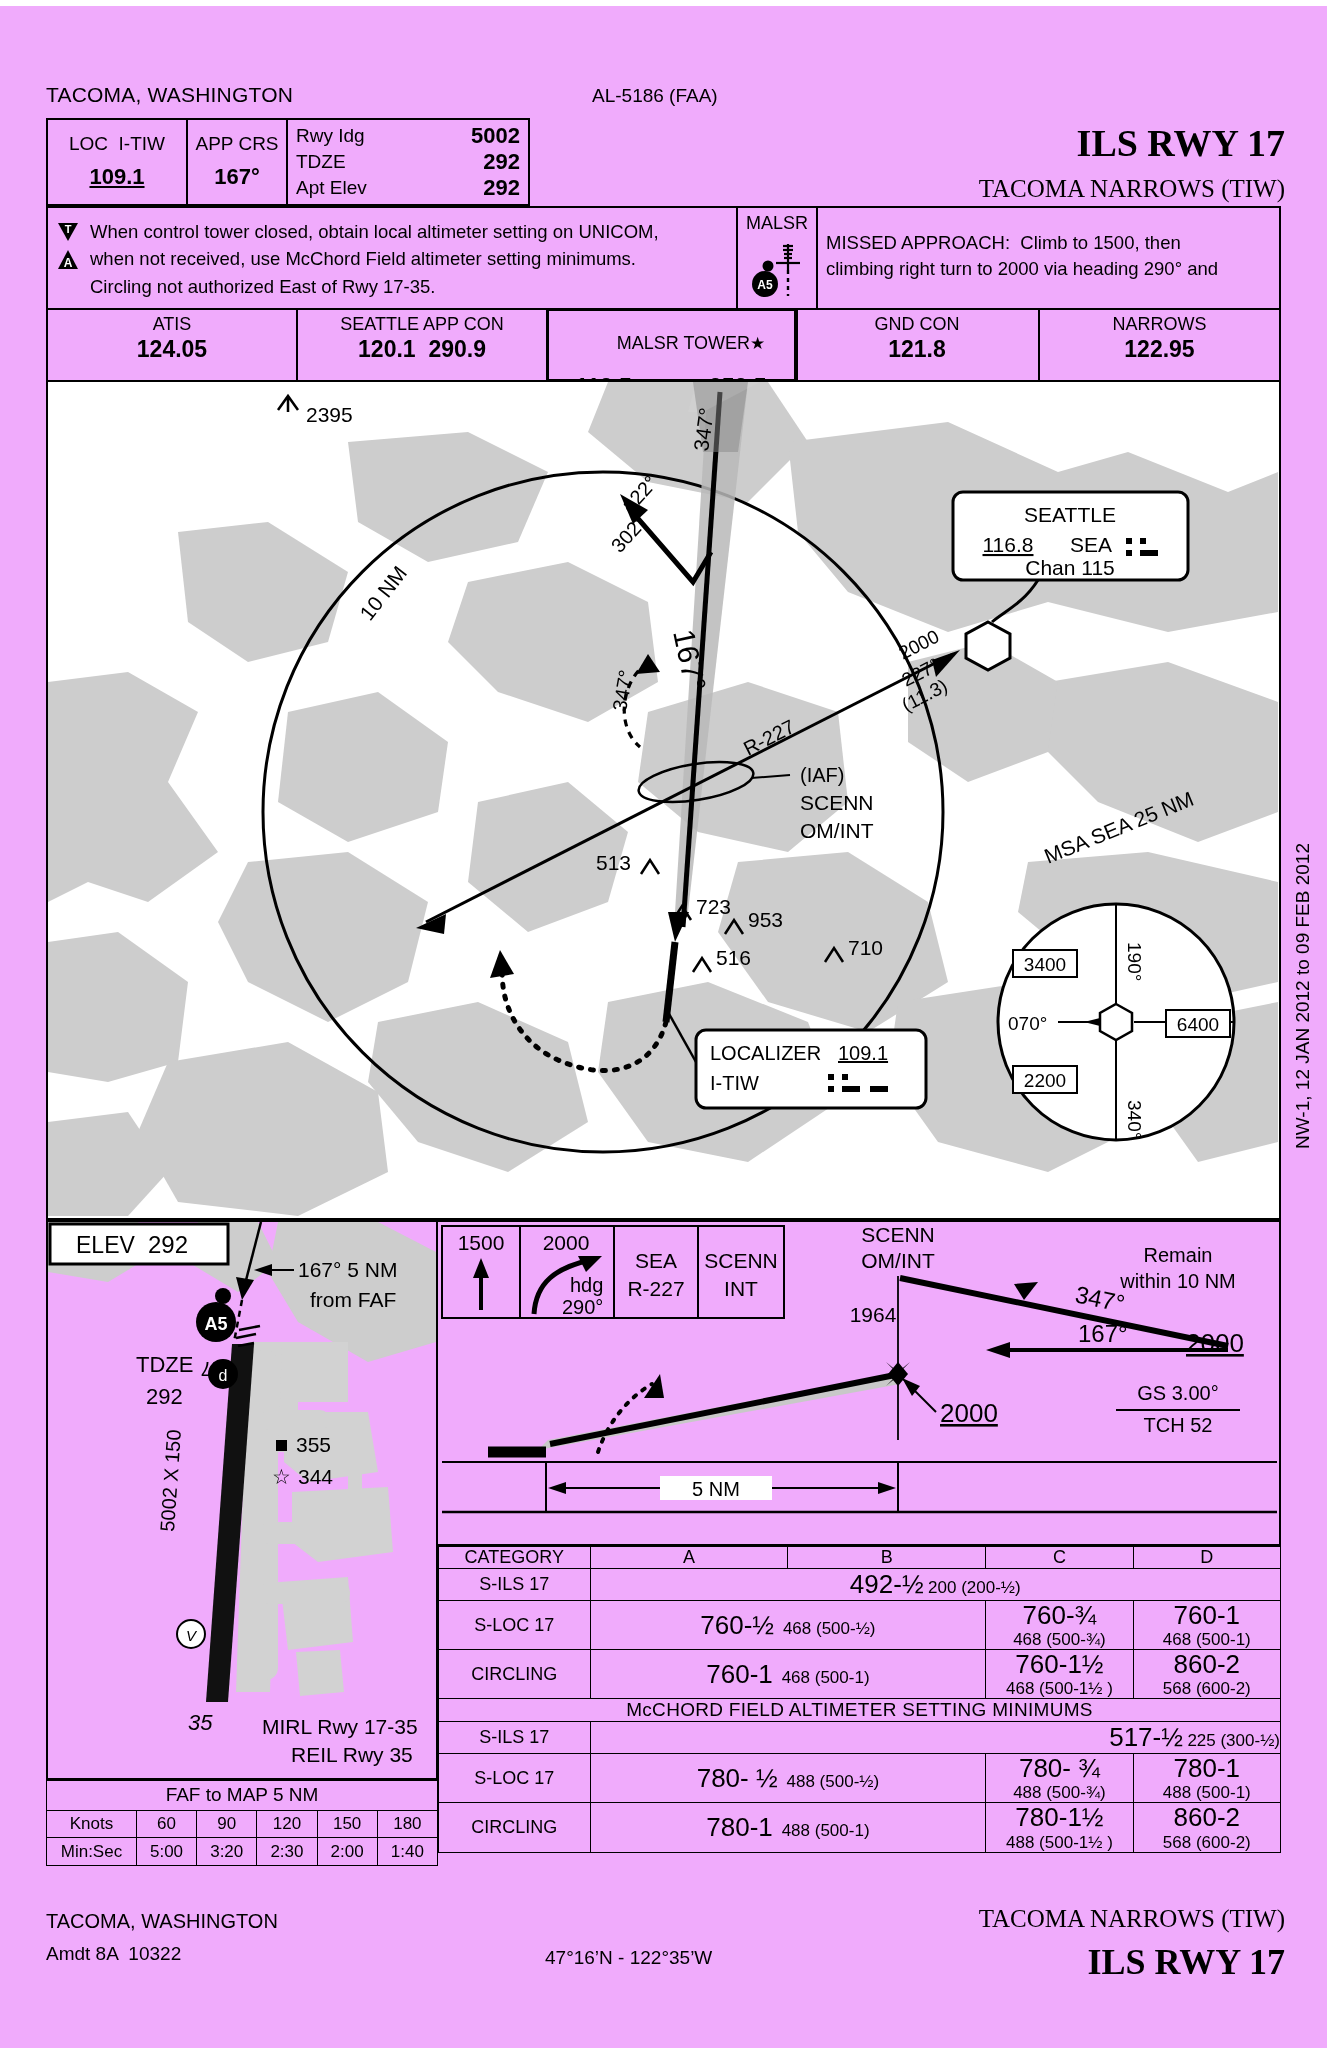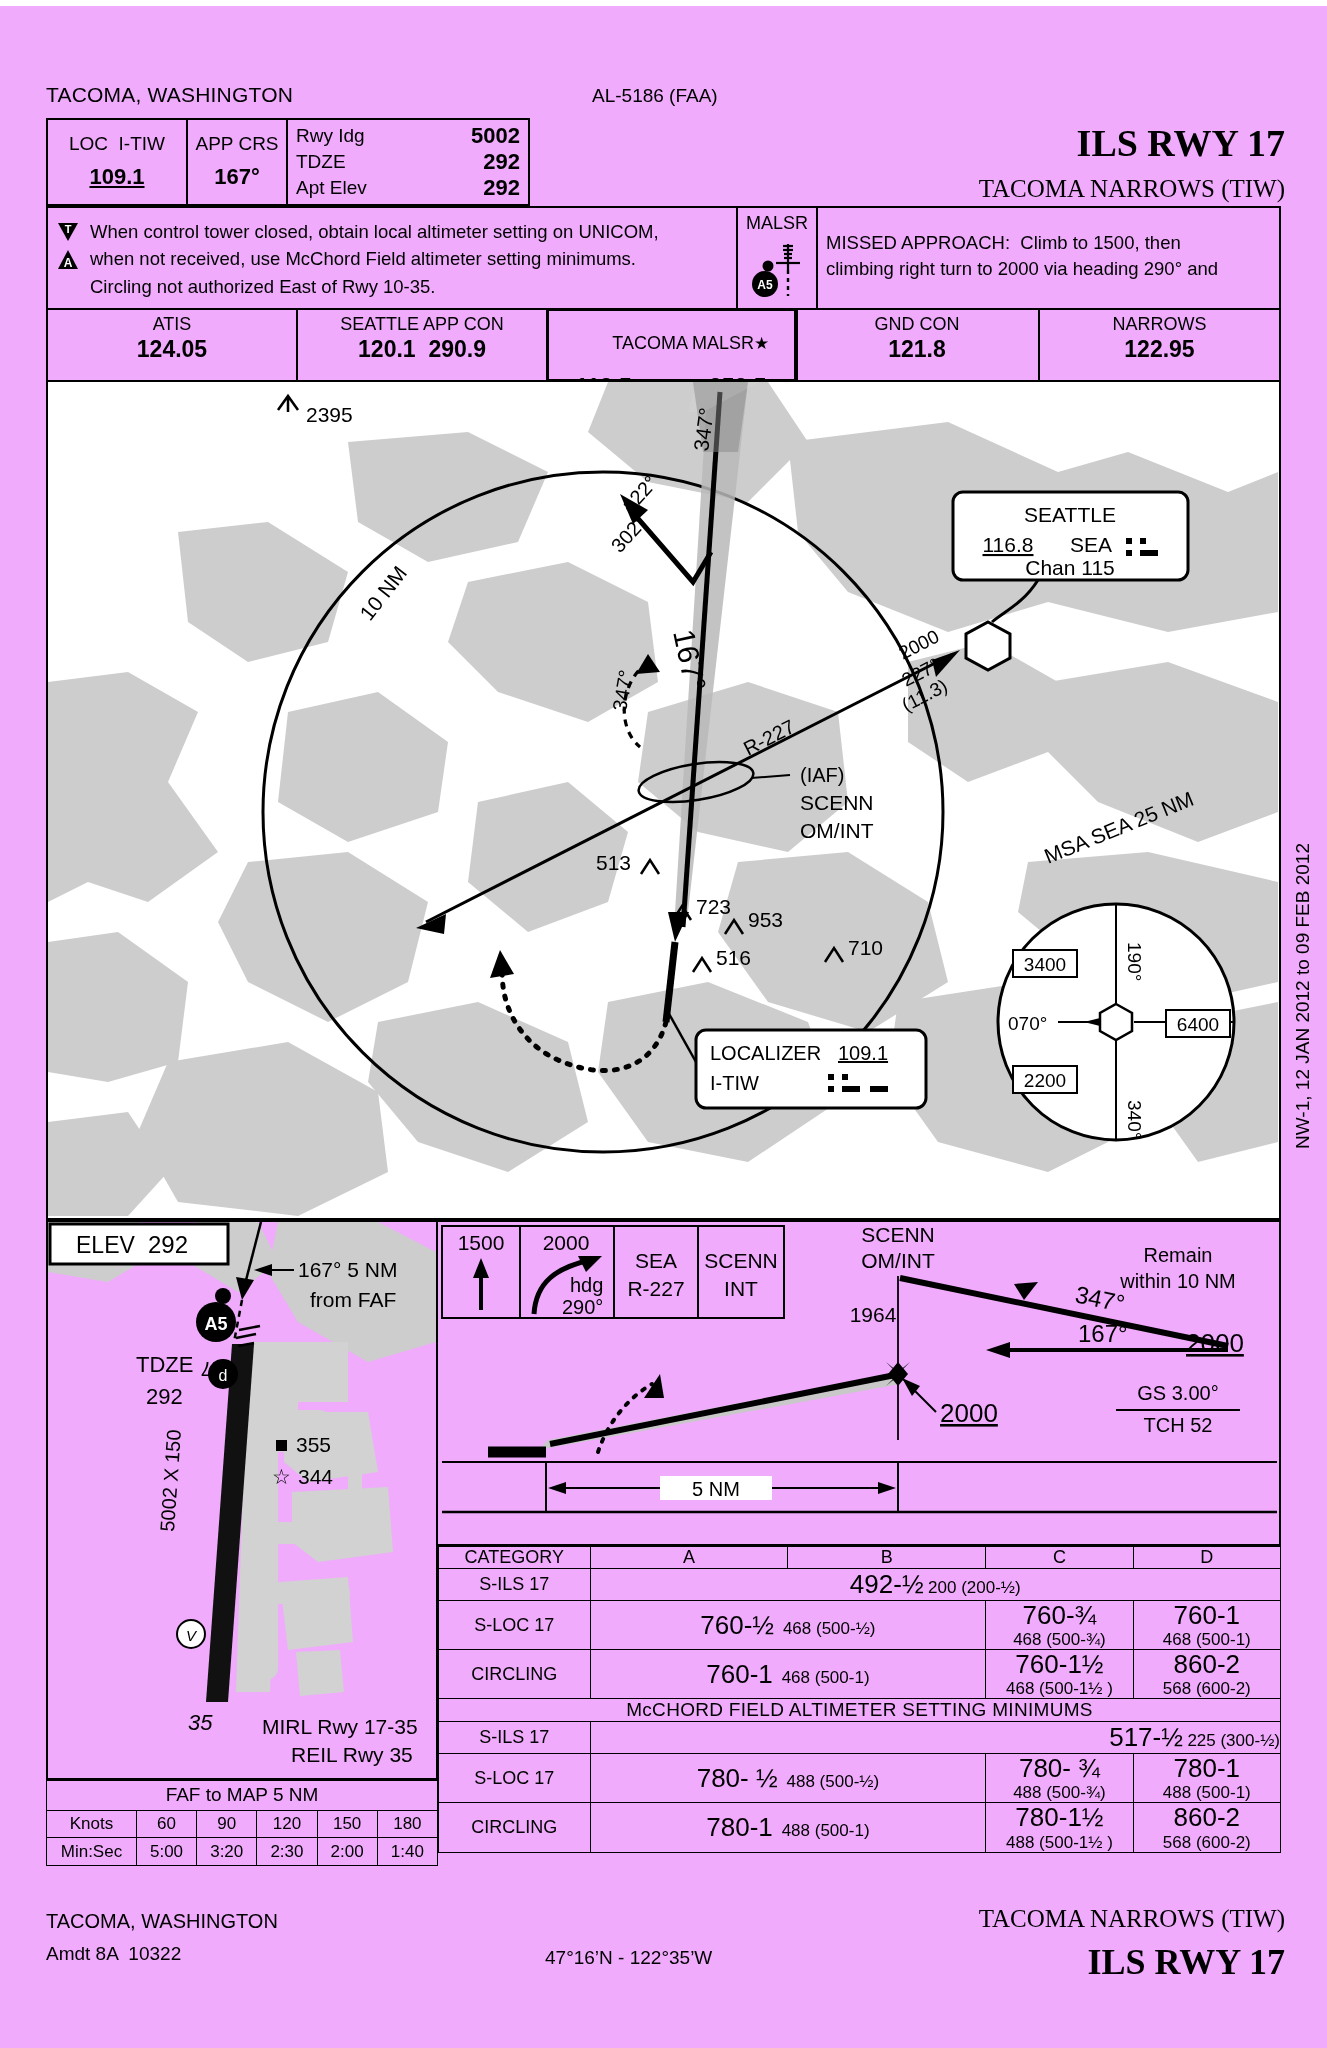--- a/index.html
+++ b/index.html
@@ -124,21 +124,21 @@
         </span>
         <span class="abs" style="left:8px;top:40px;width:24px;height:24px;">
           <svg width="24" height="24" viewBox="0 0 24 24">
               <polygon points="12,2 22,21 2,21" fill="#000"></polygon>
               <text x="12" y="19" font-size="12" fill="#fff" text-anchor="middle" font-family="Liberation Sans,sans-serif" font-weight="bold">A</text>
             </svg>
         </span>
       </div>
       <div class="abs t nline" style="left:42px;top:11px;">When control tower closed, obtain local altimeter setting on UNICOM,</div>
       <div class="abs t nline" style="left:42px;top:38px;">when not received, use McChord Field altimeter setting minimums.</div>
-      <div class="abs t nline" style="left:42px;top:66px;">Circling not authorized East of Rwy 10-35.</div>
+      <div class="abs t nline" style="left:42px;top:66px;">Circling not authorized East of Rwy 17-35.</div>
     </div>
     <div class="ncol n-mals">
       <div class="abs t" style="left:0;right:0;top:6px;text-align:center;font-size:18px;">MALSR</div>
       <div class="abs" style="left:12px;top:32px;">
         <svg width="56" height="62" viewBox="0 0 56 62">
           <circle cx="15" cy="44" r="13" fill="#000"></circle>
           <circle cx="18" cy="26" r="5.5" fill="#000"></circle>
           <text x="15" y="49" font-size="12" fill="#fff" text-anchor="middle" font-family="Liberation Sans,sans-serif" font-weight="bold">A5</text>
           <g stroke="#000" stroke-width="2.2">
             <line x1="33" y1="6" x2="43" y2="6"></line>
@@ -164,21 +164,21 @@
     <div class="ccol" style="width:250px;">
       <div class="t cc-name">ATIS</div>
       <div class="t cc-freq">124.05</div>
     </div>
     <div class="ccol" style="width:250px;">
       <div class="t cc-name">SEATTLE APP CON</div>
       <div class="t cc-freq">120.1  290.9</div>
     </div>
     <div class="ccol twrbox" style="width:248px;position:relative;">
       <div class="t cc-name">
-        <span>TACOMA MALSR</span><span class="star">★</span>
+        <span>MALSR TOWER</span><span class="star">★</span>
       </div>
       <div class="t cc-freq" style="display:flex;justify-content:center;align-items:baseline;gap:4px;">
         <span>118.5</span>
         <span style="font-size:15px;font-weight:normal;">(CTAF)</span>
         <span style="display:inline-block;width:17px;height:17px;border-radius:50%;background:#000;color:#fff;font-size:12px;line-height:17px;text-align:center;">L</span>
         <span>253.5</span>
       </div>
     </div>
     <div class="ccol" style="width:244px;">
       <div class="t cc-name">GND CON</div>

